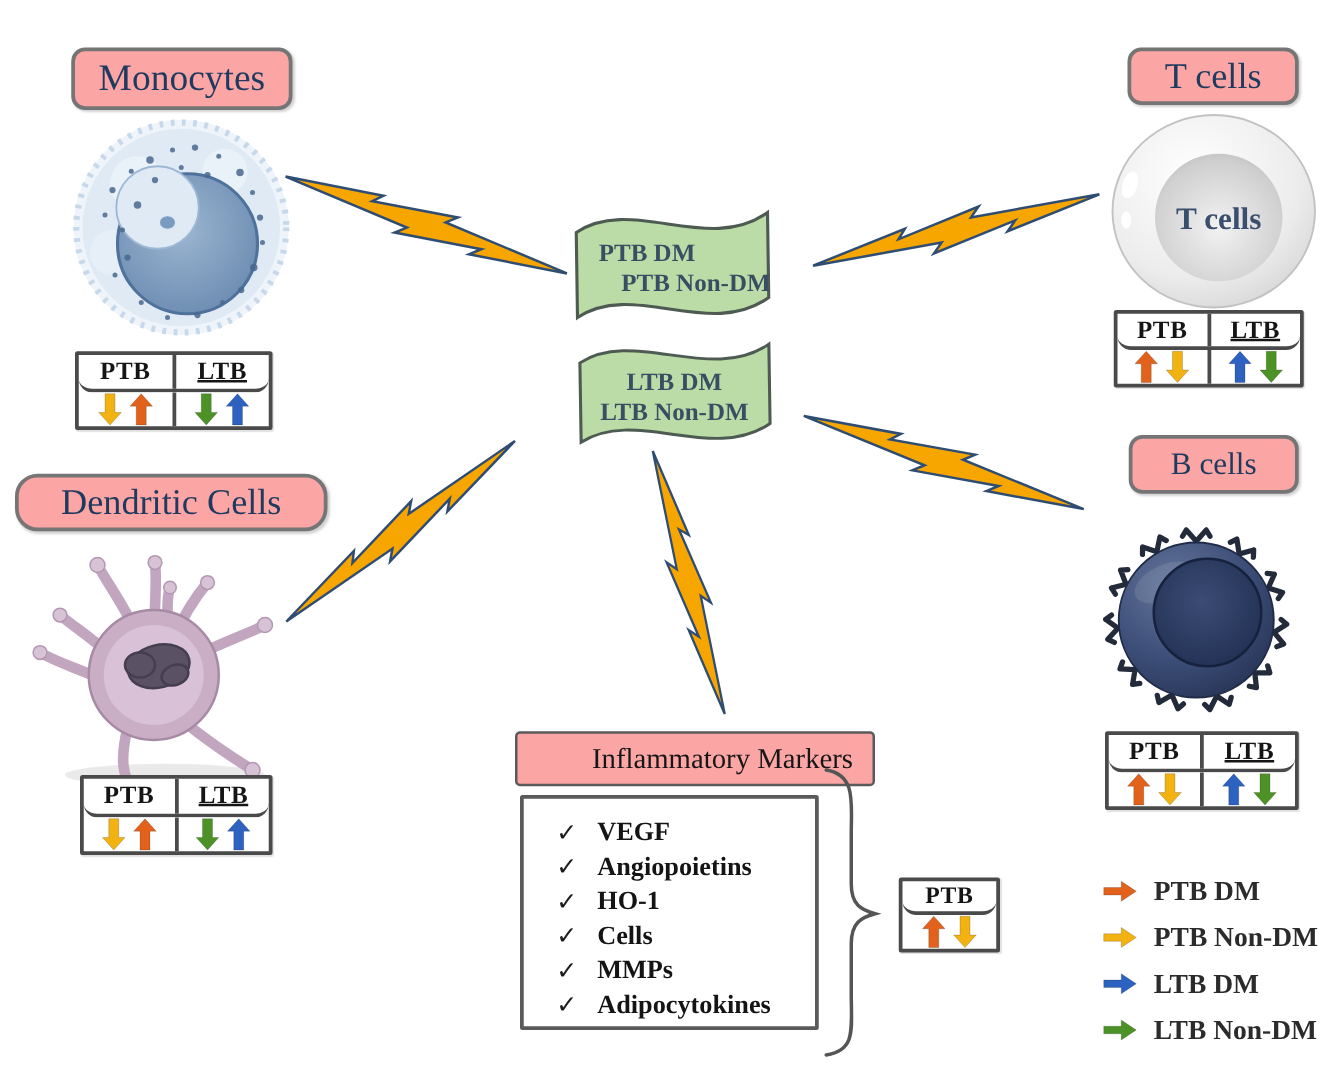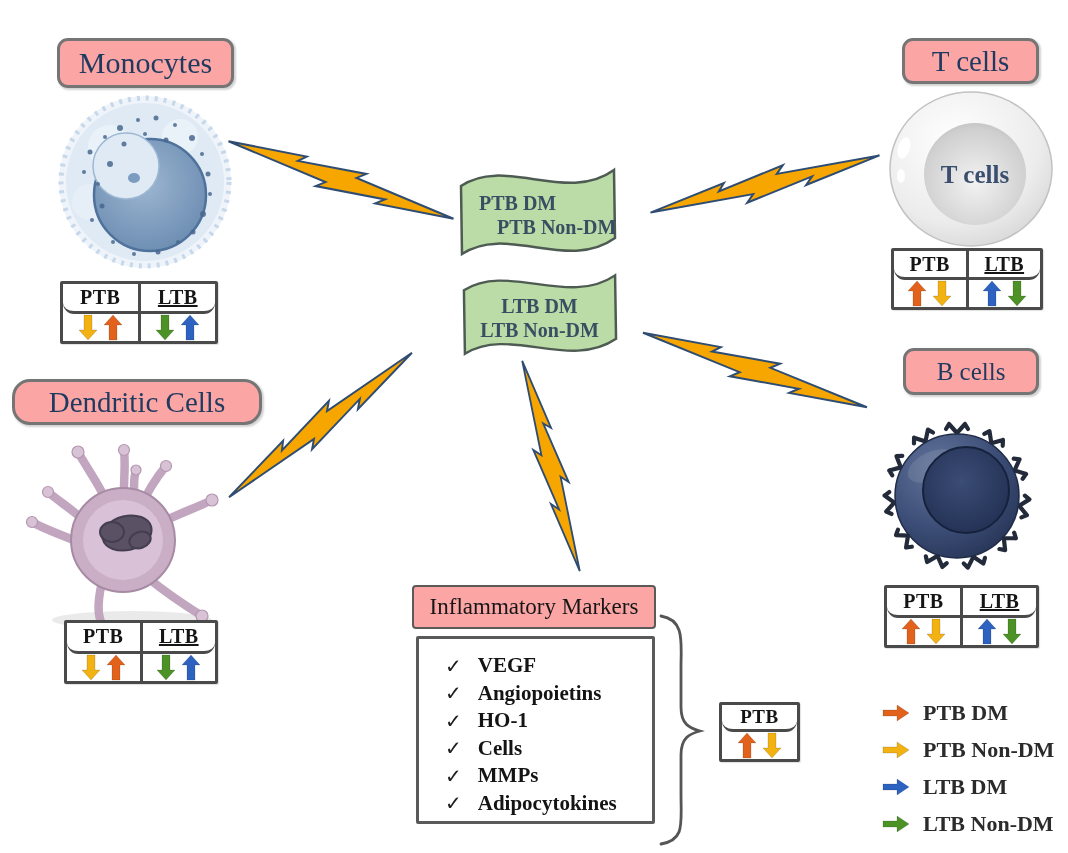--- a/index.html
+++ b/index.html
@@ -12,21 +12,21 @@
     position:absolute;background:#fca5a5;border:3px solid #757575;border-radius:11px;
     display:flex;align-items:center;justify-content:center;
     font-weight:normal;color:var(--c-label_text);box-shadow:1.5px 1.5px 2px rgba(0,0,0,.18);
   }
   .lb-monocytes{left:57px;top:38px;width:171px;height:44px;font-size:30px;}
   .lb-tcells{left:902px;top:38px;width:131px;height:40px;font-size:29px;}
   .lb-dendritic{left:12px;top:379px;width:244px;height:40px;font-size:29px;border-radius:18px;}
   .lb-bcells{left:893px;top:348px;width:130px;height:41px;font-size:25px;margin-left:10px;}
   .lb-markers{
     left:412px;top:585px;width:240px;height:40px;font-size:23px;border-radius:4px;
-    border:2.5px solid #5a5a5a;color:#161616;box-shadow:none;
+    border:2.5px solid #5a5a5a;color:#161616;box-shadow:none;padding-left:44px;
   }
   
   .banner{position:absolute;}
   .banner svg{position:absolute;left:0;top:0;}
   .banner-text{
     position:absolute;left:0;top:0;width:100%;font-weight:bold;font-size:20px;
     color:#3A4E63;line-height:24px;
   }
   .banner-ptb{left:455px;top:160px;width:165px;height:105px;}
   .banner-ptb .banner-text{padding-top:31px;}

